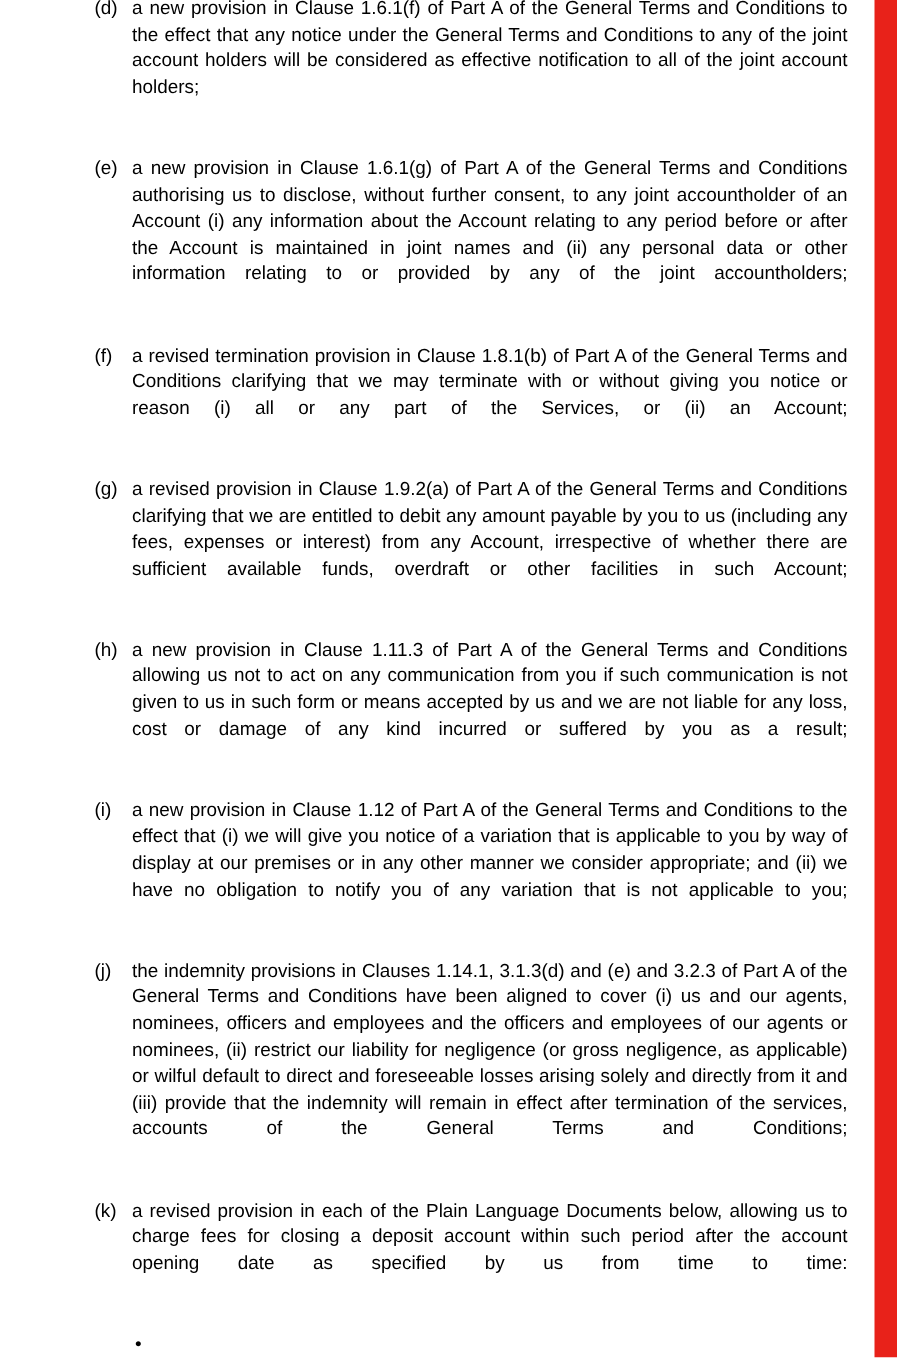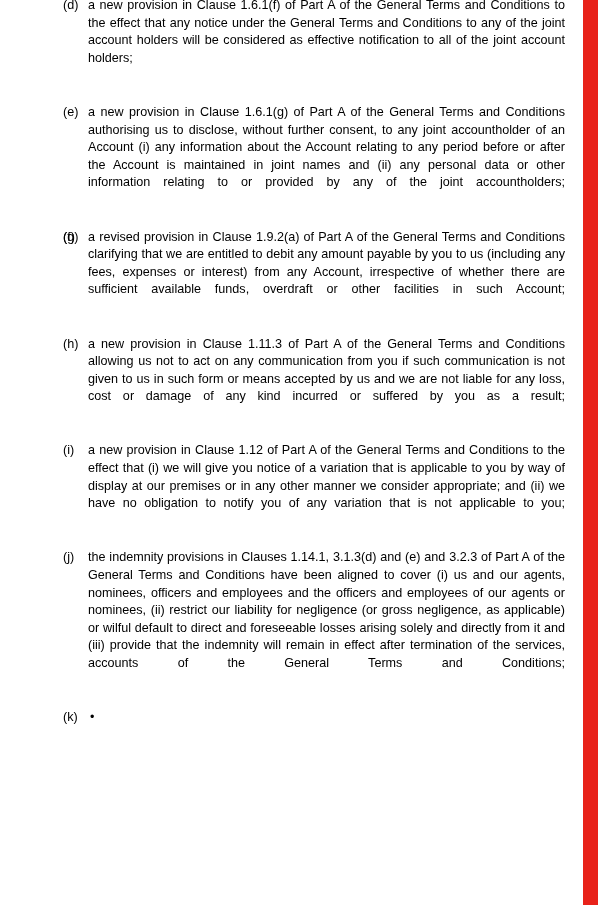--- a/index.html
+++ b/index.html
@@ -127,20 +127,21 @@
       <span class="clause-text">a new provision in Clause 1.6.1(f) of Part A of the General Terms and Conditions to the effect that any notice under the General Terms and Conditions to any of the joint account holders will be considered as effective notification to all of the joint account holders;</span>
     </div>
 
     <div class="clause">
       <span class="clause-label">(e)</span>
       <span class="clause-text">a new provision in Clause 1.6.1(g) of Part A of the General Terms and Conditions authorising us to disclose, without further consent, to any joint accountholder of an Account (i) any information about the Account relating to any period before or after the Account is maintained in joint names and (ii) any personal data or other information relating to or provided by any of the joint accountholders;</span>
     </div>
 
     <div class="clause">
       <span class="clause-label">(f)</span>
+      <span class="clause-text">a revised termination provision in Clause 1.8.1(b) of Part A of the General Terms and Conditions clarifying that we may terminate with or without giving you notice or reason (i) all or any part of the Services, or (ii) an Account;</span>
     </div>
 
     <div class="clause">
       <span class="clause-label">(g)</span>
       <span class="clause-text">a revised provision in Clause 1.9.2(a) of Part A of the General Terms and Conditions clarifying that we are entitled to debit any amount payable by you to us (including any fees, expenses or interest) from any Account, irrespective of whether there are sufficient available funds, overdraft or other facilities in such Account;</span>
     </div>
 
     <div class="clause">
       <span class="clause-label">(h)</span>
       <span class="clause-text">a new provision in Clause 1.11.3 of Part A of the General Terms and Conditions allowing us not to act on any communication from you if such communication is not given to us in such form or means accepted by us and we are not liable for any loss, cost or damage of any kind incurred or suffered by you as a result;</span>
@@ -151,20 +152,21 @@
       <span class="clause-text">a new provision in Clause 1.12 of Part A of the General Terms and Conditions to the effect that (i) we will give you notice of a variation that is applicable to you by way of display at our premises or in any other manner we consider appropriate; and (ii) we have no obligation to notify you of any variation that is not applicable to you;</span>
     </div>
 
     <div class="clause">
       <span class="clause-label">(j)</span>
       <span class="clause-text">the indemnity provisions in Clauses 1.14.1, 3.1.3(d) and (e) and 3.2.3 of Part A of the General Terms and Conditions have been aligned to cover (i) us and our agents, nominees, officers and employees and the officers and employees of our agents or nominees, (ii) restrict our liability for negligence (or gross negligence, as applicable) or wilful default to direct and foreseeable losses arising solely and directly from it and (iii) provide that the indemnity will remain in effect after termination of the services, accounts of the General Terms and Conditions;</span>
     </div>
 
     <div class="clause tight">
       <span class="clause-label">(k)</span>
+      <span class="clause-text">a revised provision in each of the Plain Language Documents below, allowing us to charge fees for closing a deposit account within such period after the account opening date as specified by us from time to time:</span>
     </div>
 
     <div id="list-wrap">
       <ul id="doc-list">
 
         <li>
           <span class="bullet-glyph">•</span>
         </li>
 
       </ul>

